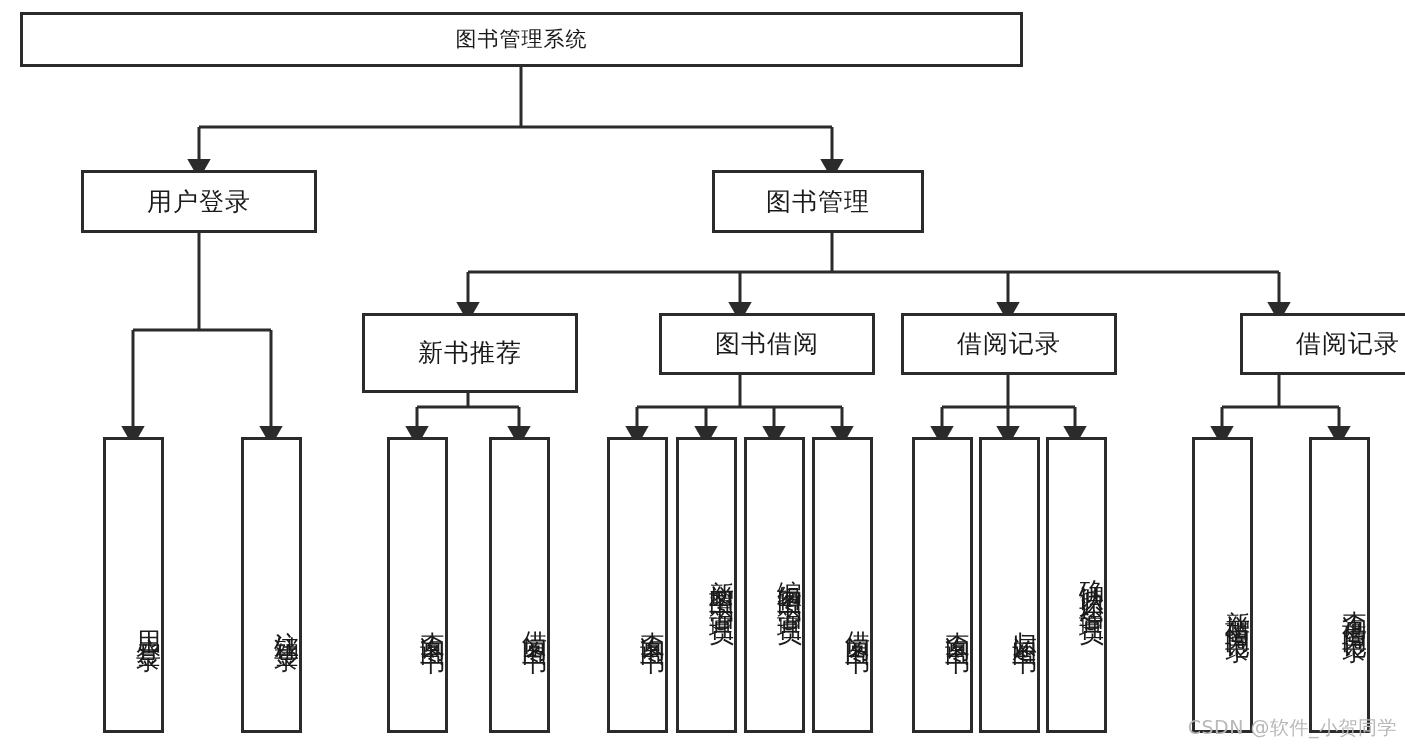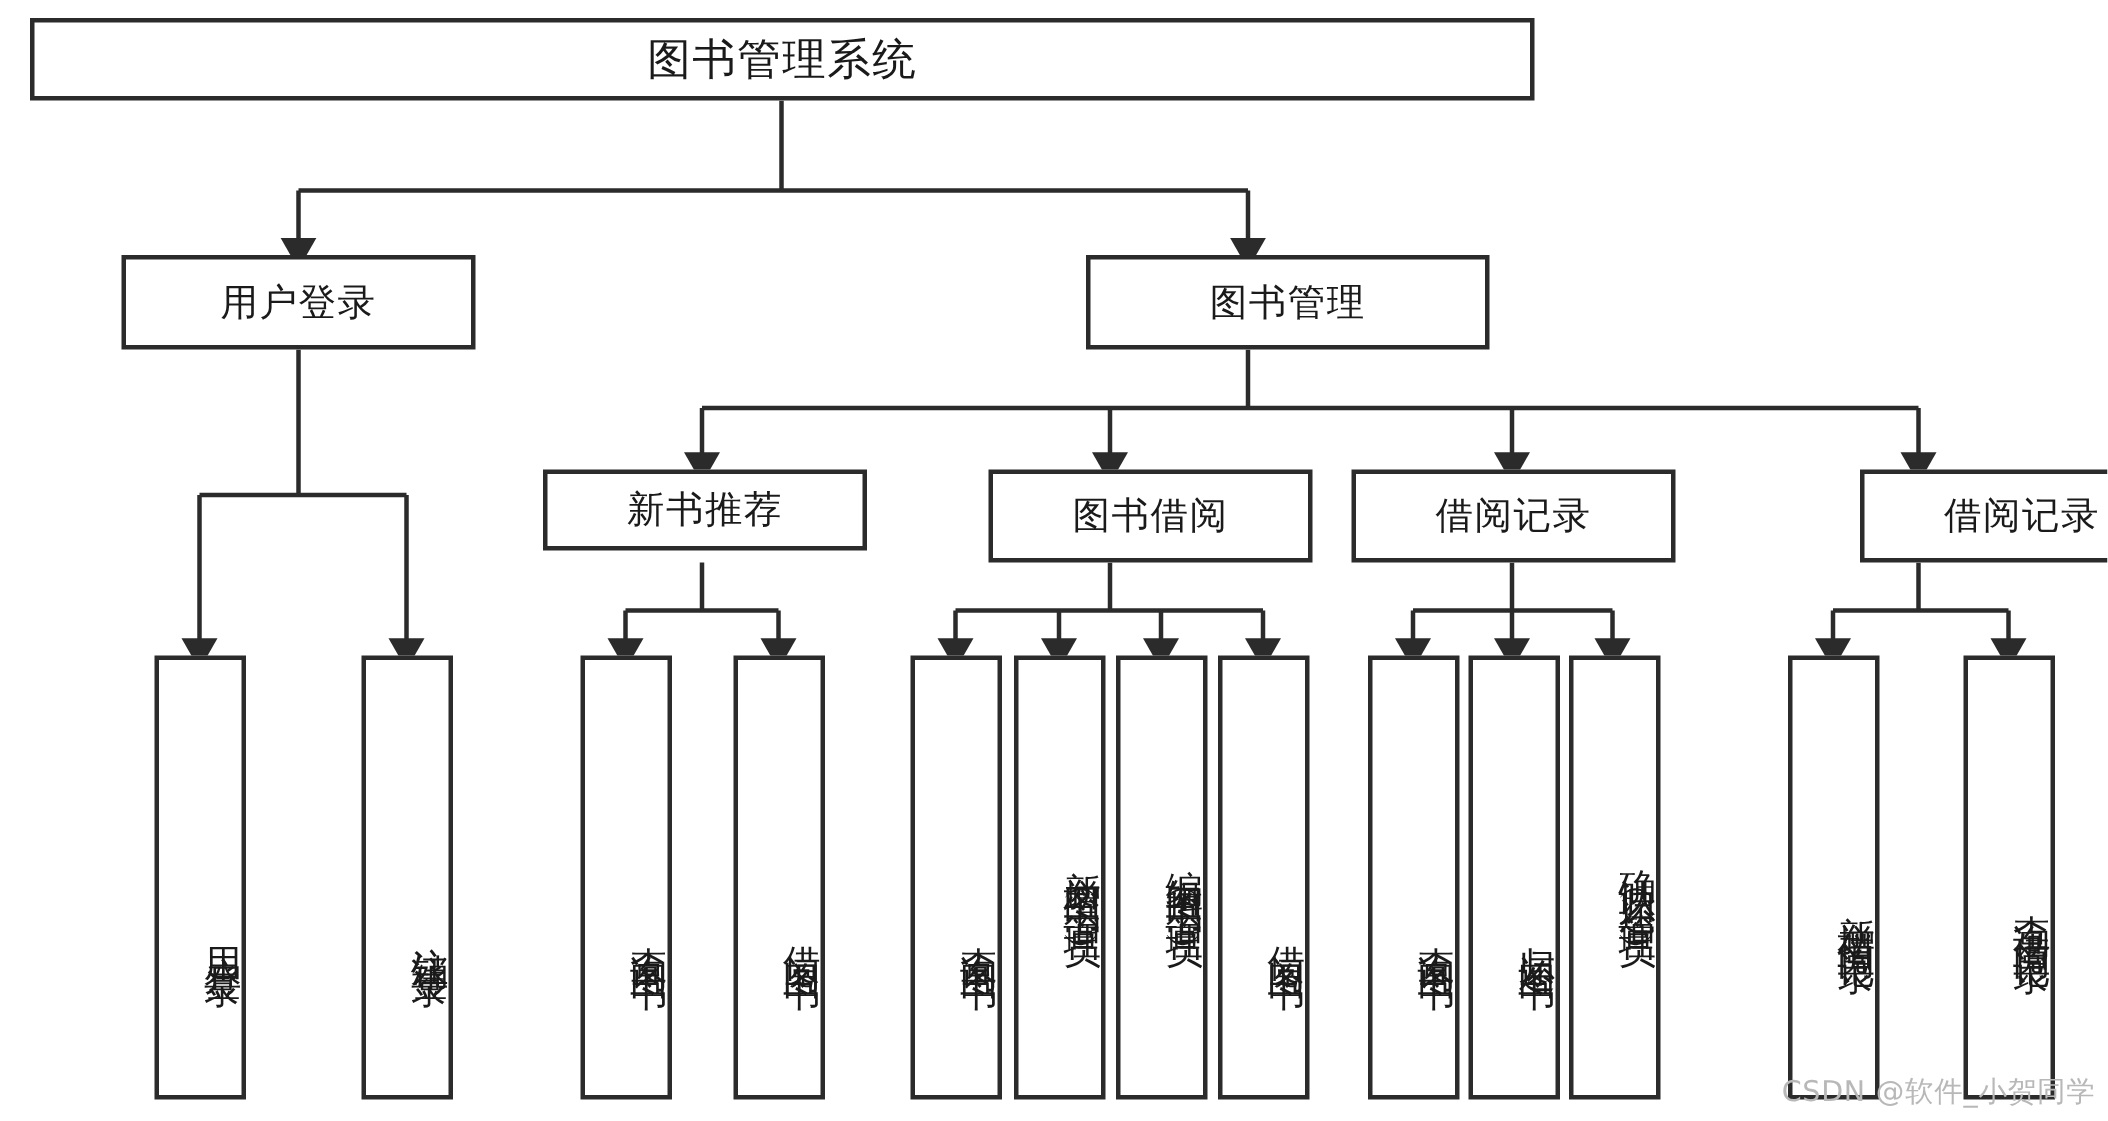--- a/index.html
+++ b/index.html
@@ -42,21 +42,21 @@
     align-items: flex-start;
     justify-content: center;
     padding-top: 8px;
     white-space: nowrap;
   }
   .node-v.tall-text {
     align-items: flex-start;
     padding-top: 4px;
   }
   .root {
-    font-size: 29px;
+    font-size: 21px;
   }
   svg.edges {
     position: absolute;
     left: 0;
     top: 0;
     width: 1405px;
     height: 747px;
     pointer-events: none;
   }
   .watermark {
@@ -124,25 +124,25 @@
     </g>
   </svg>
 
   <div class="node node-h root" style="left:20px; top:12px; width:1003px; height:55px;">
     <span>图书管理系统</span>
   </div>
 
   <div class="node node-h" style="left:81px; top:170px; width:236px; height:63px;">
     <span>用户登录</span>
   </div>
-  <div class="node node-h" style="left:712px; top:170px; width:269px; height:63px;margin-left:12px;">
+  <div class="node node-h" style="left:712px; top:170px; width:212px; height:63px;">
     <span>图书管理</span>
   </div>
 
-  <div class="node node-h" style="left:362px; top:313px; width:216px; height:54px;justify-content:center;">
+  <div class="node node-h" style="left:362px; top:313px; width:216px; height:80px;justify-content:center;">
     <span>新书推荐</span>
   </div>
   <div class="node node-h" style="left:632px; top:313px; width:216px; height:62px;margin-left:27px;">
     <span>图书借阅</span>
   </div>
   <div class="node node-h" style="left:901px; top:313px; width:216px; height:62px;">
     <span>借阅记录</span>
   </div>
   <div class="node node-h" style="left:1240px; top:313px; width:216px; height:62px;">
     <span>借阅记录</span>

